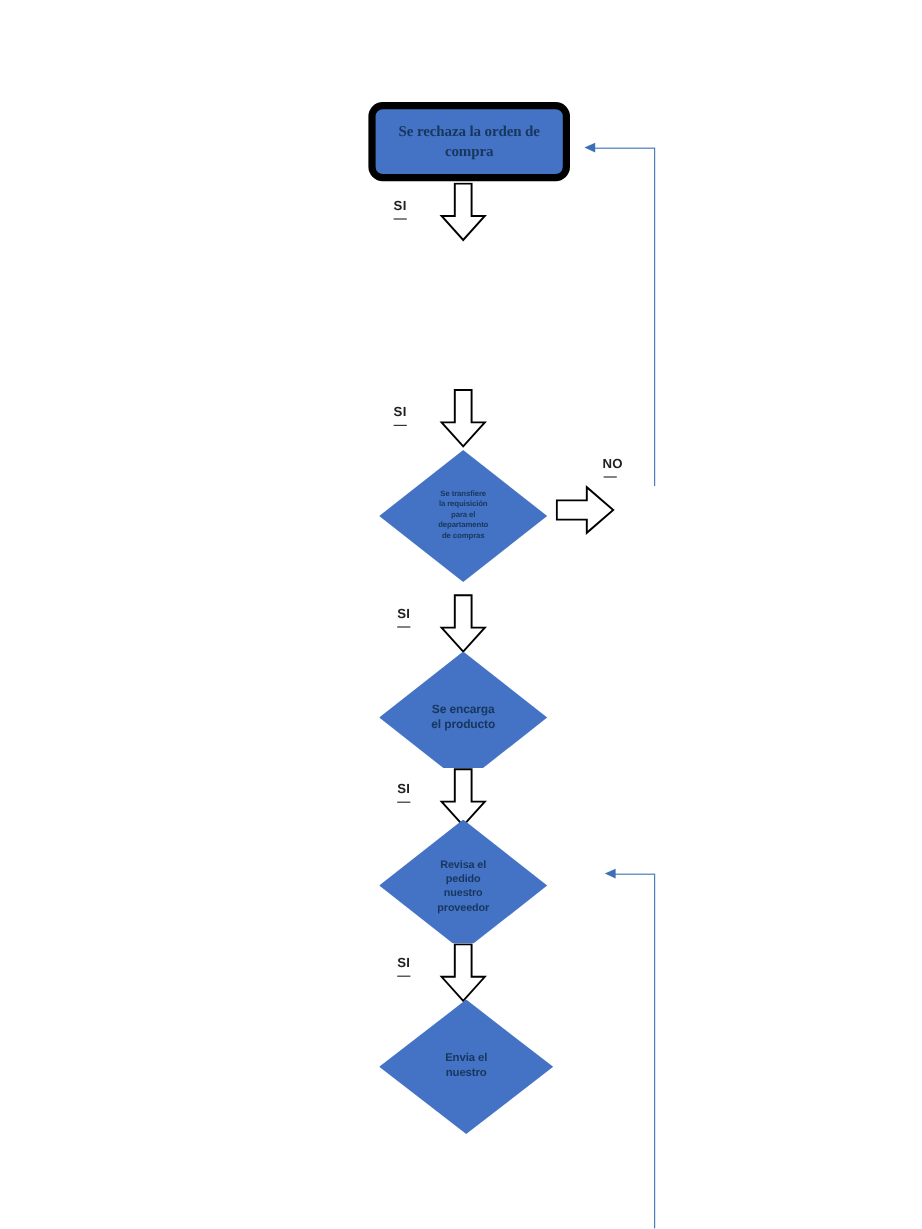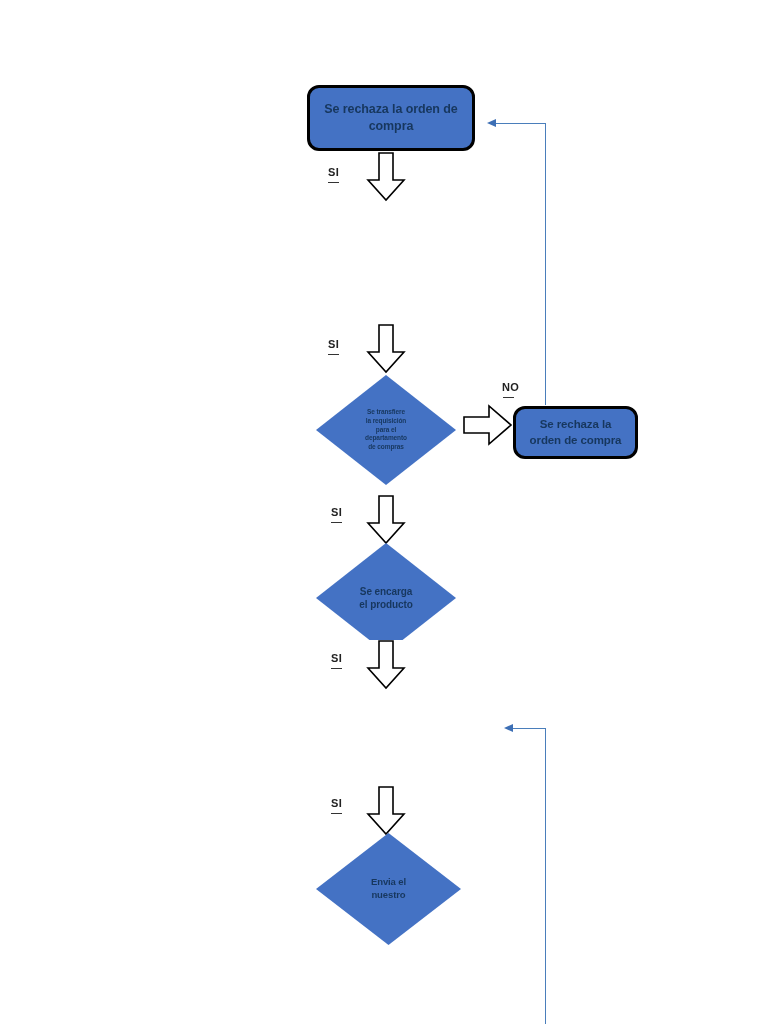--- a/index.html
+++ b/index.html
@@ -26,22 +26,23 @@
     justify-content: center;
     text-align: center;
     color: #17375E;
     font-weight: bold;
     line-height: 1.35;
     letter-spacing: -0.1px;
   }
   
   .rounded-rect {
     background: #4472C4;
-    border: 3px solid #000000;
+    border: 6px solid #000000;
     border-radius: 12px;
+    font-family: Liberation Serif, serif;
   }
   
   .diamond {
     background: #4472C4;
     clip-path: polygon(50% 0%, 100% 50%, 50% 100%, 0% 50%);
   }
   .diamond .node-text {
     position: relative;
     z-index: 2;
     padding: 0 12%;
@@ -145,24 +146,20 @@
   <div class="branch-label" style="left:465px; top:381px;margin-left:37px;">
     <span>NO</span>
     <span class="underline"></span>
   </div>
   <div class="block-arrow-right" style="left:463px; top:404px; width:50px; height:42px;">
     <svg width="50" height="42" viewBox="0 0 50 42">
       <polygon points="1,13 26,13 26,2 48,21 26,40 26,29 1,29" fill="#ffffff" stroke="#000000" stroke-width="1.6" stroke-linejoin="miter"></polygon>
     </svg>
   </div>
 
-  <div class="node rounded-rect" style="left:513px; top:406px; width:125px; height:53px; font-size:11.5px;">
-    <span class="node-text">Se rechaza la
-orden de compra</span>
-  </div>
 
   <div class="branch-label" style="left:330px; top:506px;">
     <span>SI</span>
     <span class="underline"></span>
   </div>
   <div class="block-arrow-down" style="left:366px; top:495px; width:40px; height:50px;">
     <svg width="40" height="50" viewBox="0 0 40 50">
       <polygon points="13,1 27,1 27,28 38,28 20,48 2,28 13,28" fill="#ffffff" stroke="#000000" stroke-width="1.6" stroke-linejoin="miter"></polygon>
     </svg>
   </div>
@@ -175,20 +172,26 @@
   <div class="branch-label" style="left:330px; top:652px;">
     <span>SI</span>
     <span class="underline"></span>
   </div>
   <div class="block-arrow-down" style="left:366px; top:640px; width:40px; height:50px;">
     <svg width="40" height="50" viewBox="0 0 40 50">
       <polygon points="13,1 27,1 27,28 38,28 20,48 2,28 13,28" fill="#ffffff" stroke="#000000" stroke-width="1.6" stroke-linejoin="miter"></polygon>
     </svg>
   </div>
 
+  <div class="node diamond" style="left:316px; top:683px; width:140px; height:110px; font-size:9px;">
+    <span class="node-text">Revisa el
+pedido
+nuestro
+proveedor</span>
+  </div>
 
   <div class="branch-label" style="left:330px; top:797px;">
     <span>SI</span>
     <span class="underline"></span>
   </div>
   <div class="block-arrow-down" style="left:366px; top:786px; width:40px; height:50px;">
     <svg width="40" height="50" viewBox="0 0 40 50">
       <polygon points="13,1 27,1 27,28 38,28 20,48 2,28 13,28" fill="#ffffff" stroke="#000000" stroke-width="1.6" stroke-linejoin="miter"></polygon>
     </svg>
   </div>

